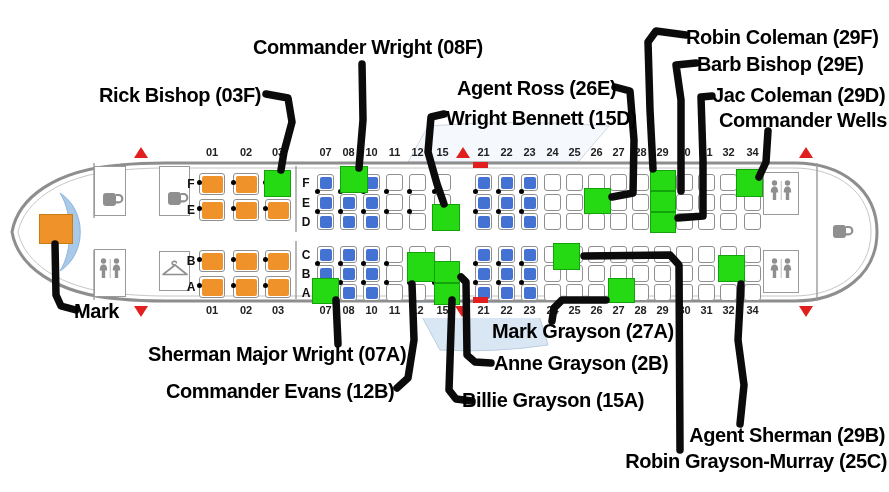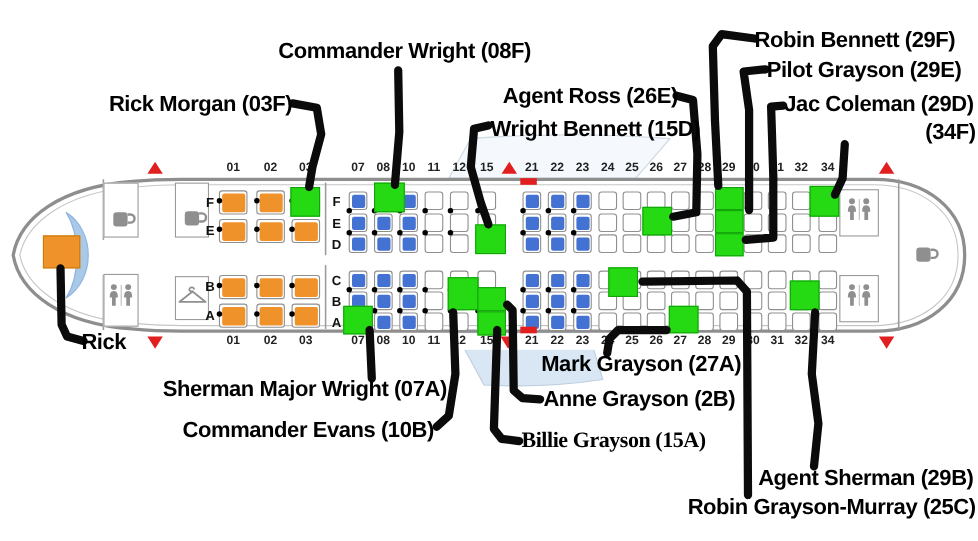--- a/index.html
+++ b/index.html
@@ -605,56 +605,56 @@
       <polyline points="336,300 338,344" fill="none" stroke="#0b0b0b" stroke-width="7.5" stroke-linecap="round" stroke-linejoin="round"></polyline>
       <polyline points="412,284 414,340 408,378 397,388" fill="none" stroke="#0b0b0b" stroke-width="7.5" stroke-linecap="round" stroke-linejoin="round"></polyline>
       <polyline points="461,277 466,282 467,355 475,362 491,363" fill="none" stroke="#0b0b0b" stroke-width="7.5" stroke-linecap="round" stroke-linejoin="round"></polyline>
       <polyline points="452,300 449,390 456,399 472,401" fill="none" stroke="#0b0b0b" stroke-width="7.5" stroke-linecap="round" stroke-linejoin="round"></polyline>
       <polyline points="606,300 562,300 554,308 552,321" fill="none" stroke="#0b0b0b" stroke-width="7.5" stroke-linecap="round" stroke-linejoin="round"></polyline>
       <polyline points="741,284 738,340 744,385 740,424" fill="none" stroke="#0b0b0b" stroke-width="7.5" stroke-linecap="round" stroke-linejoin="round"></polyline>
       <polyline points="584,256 670,255 679,265 680,450" fill="none" stroke="#0b0b0b" stroke-width="7.5" stroke-linecap="round" stroke-linejoin="round"></polyline>
     </svg>
   <div id="labels">
       <div class="anno" style="top: 300px; left: 74px;">
-        <div>Rick</div>
+        <div>Mark</div>
       </div>
       <div class="anno" style="top: 84px; left: 99px;">
-        <div>Rick Morgan (03F)</div>
+        <div>Rick Bishop (03F)</div>
       </div>
       <div class="anno" style="top: 36px; left: 253px;">
         <div>Commander Wright (08F)</div>
       </div>
       <div class="anno" style="top: 107px; left: 446px;">
         <div>Wright Bennett (15D)</div>
       </div>
       <div class="anno" style="top: 77px; left: 457px;">
         <div>Agent Ross (26E)</div>
       </div>
       <div class="anno" style="top: 26px; left: 686px;">
-        <div>Robin Bennett (29F)</div>
+        <div>Robin Coleman (29F)</div>
       </div>
       <div class="anno" style="top: 53px; left: 697px;">
-        <div>Pilot Grayson (29E)</div>
+        <div>Barb Bishop (29E)</div>
       </div>
       <div class="anno" style="top: 84px; left: 713px;">
         <div>Jac Coleman (29D)</div>
       </div>
       <div class="anno right" style="top: 109px; right: 2px;">
-        <div>(34F)</div>
+        <div>Commander Wells</div>
       </div>
       <div class="anno" style="top: 343px; left: 148px;">
         <div>Sherman Major Wright (07A)</div>
       </div>
       <div class="anno" style="top: 380px; left: 166px;">
-        <div>Commander Evans (10B)</div>
+        <div>Commander Evans (12B)</div>
       </div>
       <div class="anno" style="top: 352px; left: 494px;">
         <div>Anne Grayson (2B)</div>
       </div>
-      <div class="anno" style="top: 389px; left: 474px; font-family: Liberation Serif, serif;">
+      <div class="anno" style="top: 389px; left: 462px;">
         <div>Billie Grayson (15A)</div>
       </div>
       <div class="anno" style="top: 320px; left: 492px;">
         <div>Mark Grayson (27A)</div>
       </div>
       <div class="anno right" style="top: 424px; right: 4px;">
         <div>Agent Sherman (29B)</div>
       </div>
       <div class="anno right" style="top: 450px; right: 2px;">
         <div>Robin Grayson-Murray (25C)</div>

